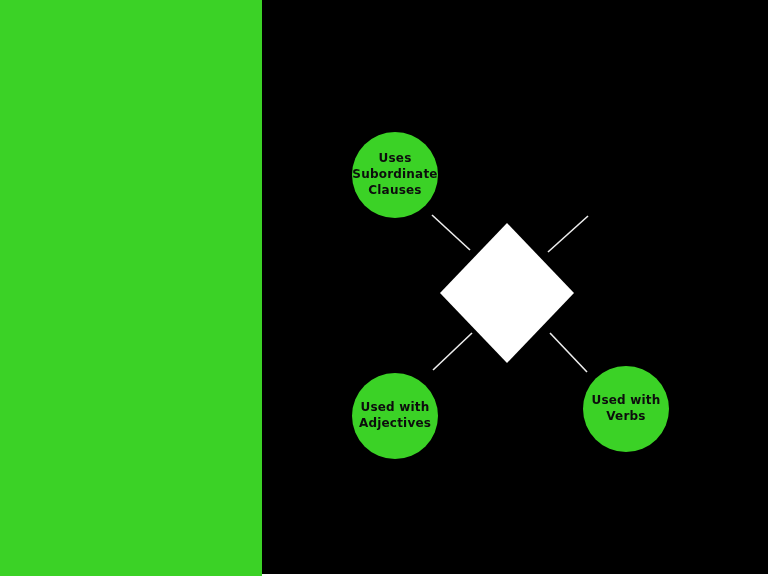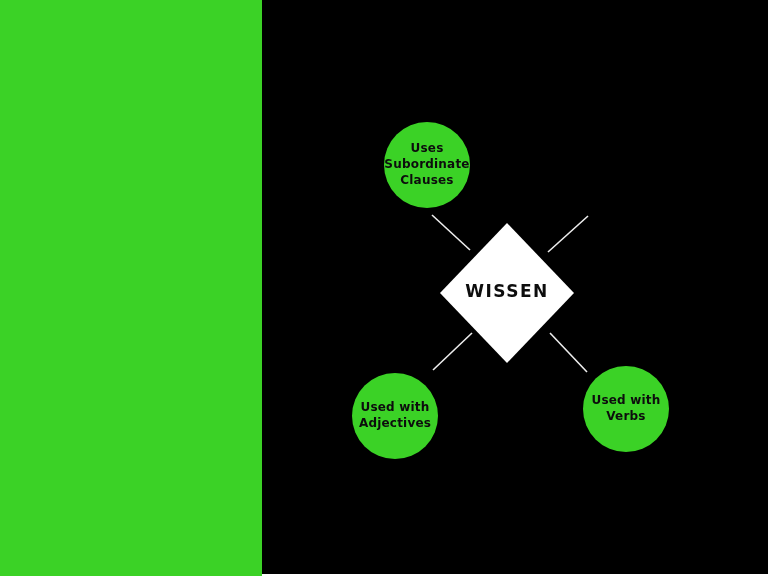--- a/index.html
+++ b/index.html
@@ -45,21 +45,21 @@
   }
   .node span {
     display: block;
     white-space: pre-line;
     font-size: 12px;
     font-weight: bold;
     line-height: 1.32;
     color: #0d0d0d;
     letter-spacing: 0.2px;
   }
-  .node-tl { left: 352px; top: 122px; margin-left: 32px; }
+  .node-tl { left: 352px; top: 132px; }
   .node-tr { left: 583px; top: 134px; }
   .node-bl { left: 352px; top: 373px; }
   .node-br { left: 583px; top: 366px; }
   .center-label {
     position: absolute;
     left: 427px; top: 281px;
     width: 160px;
     text-align: center;
     font-size: 17px;
     font-weight: bold;
@@ -93,15 +93,14 @@
   <div class="node node-bl">
     <span>Used with
 Adjectives</span>
   </div>
 
   <div class="node node-br">
     <span>Used with
 Verbs</span>
   </div>
 
-  <div class="center-label">WISSEN</div>
 
 </div>
 
 </body></html>

